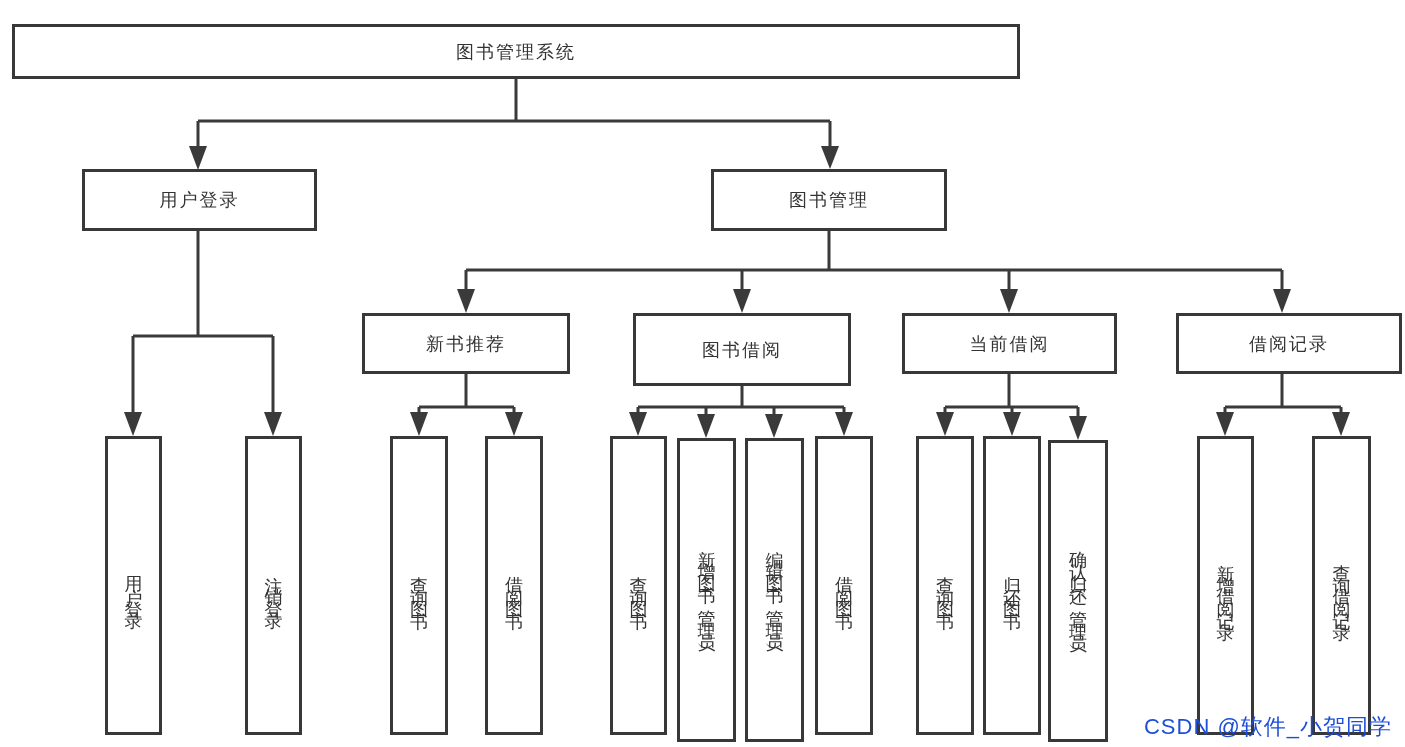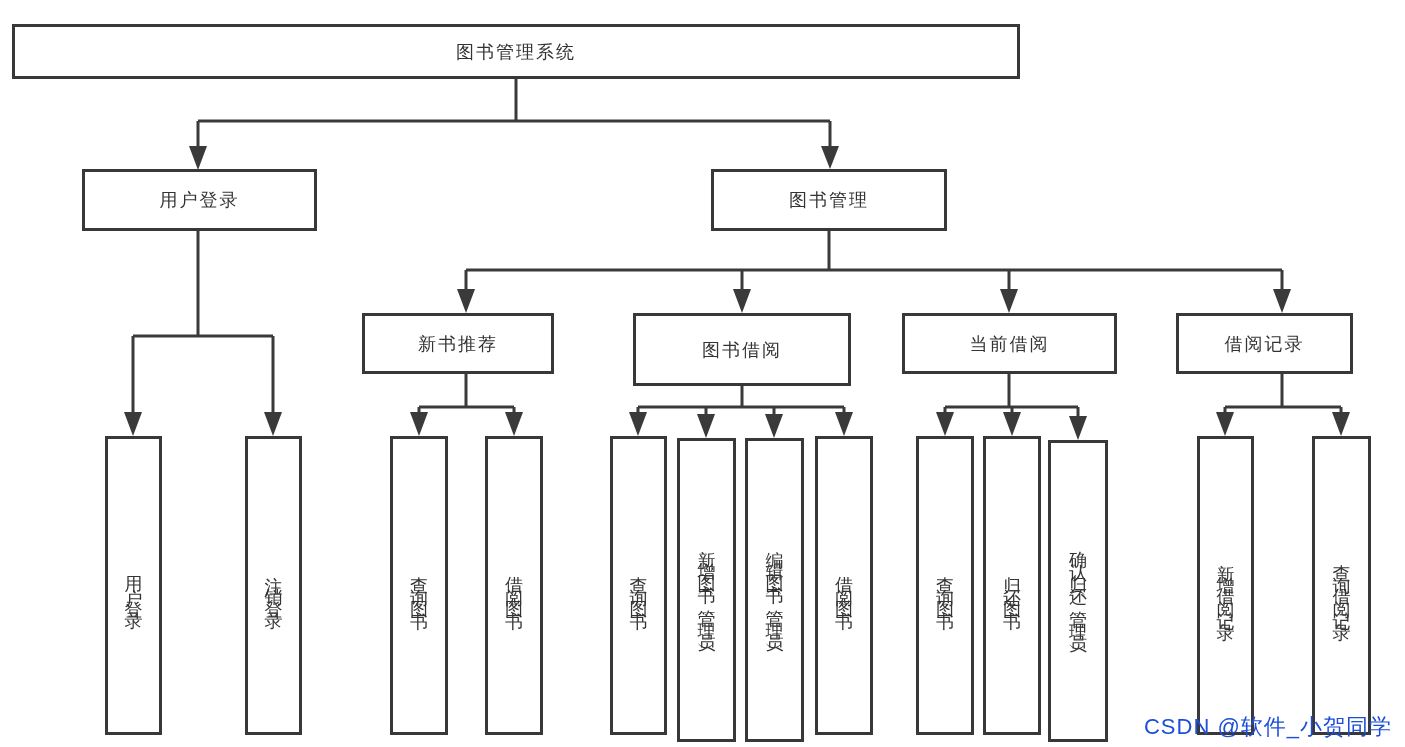--- a/index.html
+++ b/index.html
@@ -20,24 +20,24 @@
     display:flex;align-items:center;justify-content:center;z-index:2;
   }
   .vbox span{
     writing-mode:vertical-rl;text-orientation:mixed;
     font-size:18px;letter-spacing:12px;line-height:1;
   }
   
   #n-root   {left:12px;  top:12px;  width:1008px;height:55px;margin-top:12px;}
   #n-login  {left:82px;  top:169px; width:235px; height:62px;}
   #n-mgmt   {left:711px; top:169px; width:236px; height:62px;}
-  #n-nbr    {left:362px; top:313px; width:192px; height:61px;}
+  #n-nbr    {left:362px; top:313px; width:208px; height:61px;}
   #n-bb     {left:633px; top:313px; width:218px; height:73px;align-items:center;}
   #n-cb     {left:902px; top:313px; width:215px; height:61px;}
-  #n-br     {left:1176px;top:313px; width:177px; height:61px;}
+  #n-br     {left:1176px;top:313px; width:226px; height:61px;}
   #l-login  {left:105px; top:436px; width:57px;  height:299px;}
   #l-logout {left:245px; top:436px; width:57px;  height:299px;}
   #l-nbr1   {left:390px; top:436px; width:58px;  height:299px;}
   #l-nbr2   {left:485px; top:436px; width:58px;  height:299px;}
   #l-bb1    {left:610px; top:436px; width:57px;  height:299px;}
   #l-bb2    {left:677px; top:438px; width:59px;  height:304px;}
   #l-bb3    {left:745px; top:438px; width:59px;  height:304px;}
   #l-bb4    {left:815px; top:436px; width:58px;  height:299px;}
   #l-cb1    {left:916px; top:436px; width:58px;  height:299px;}
   #l-cb2    {left:983px; top:436px; width:58px;  height:299px;}

